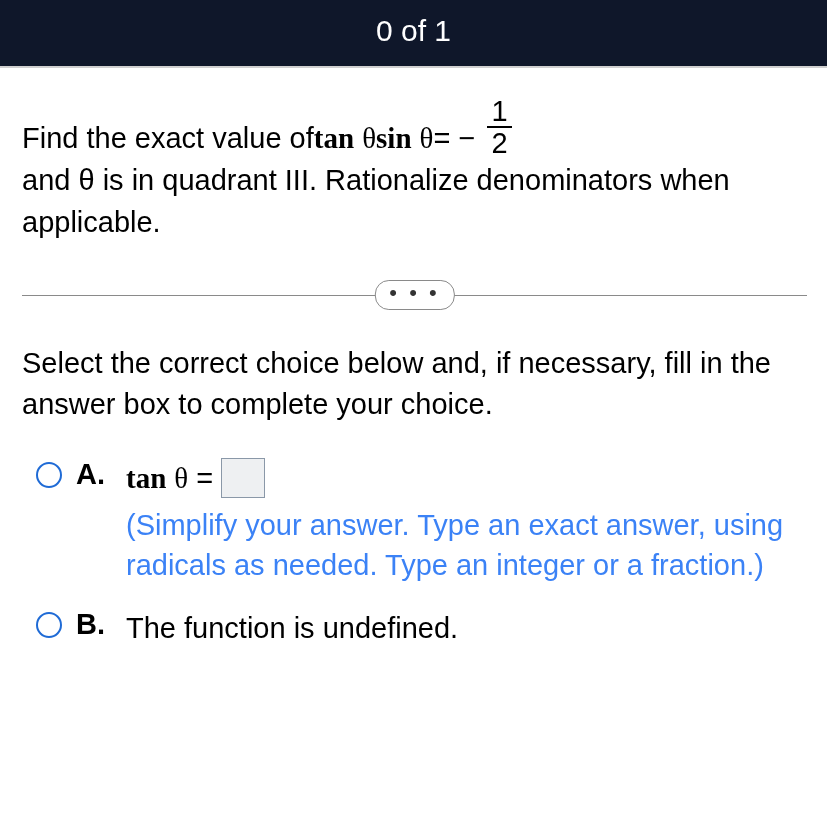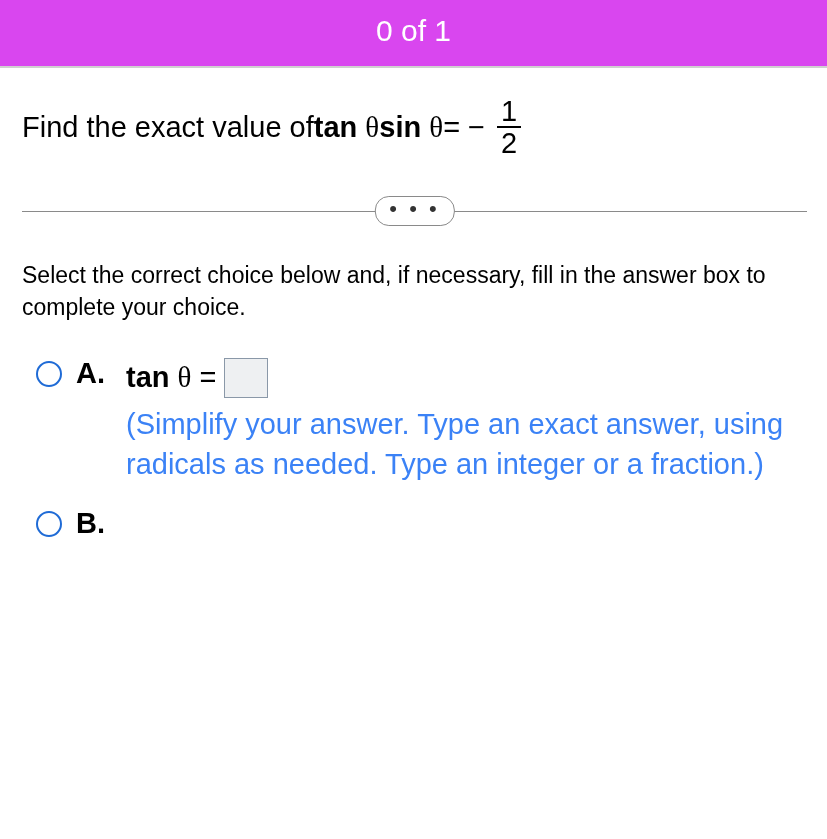--- a/index.html
+++ b/index.html
@@ -3,41 +3,41 @@
 <meta charset="utf-8">
 <style>
   * { box-sizing: border-box; }
   body {
     margin: 0;
     font-family: Arial, Helvetica, sans-serif;
     background: #fff;
     width: 827px;
   }
   .header {
-    background: #d946ef;
+    background: #0f172a;
     color: #fff;
     text-align: center;
     padding: 14px 0 18px 0;
     font-size: 30px;
     border-bottom: 2px solid #d0d0d0;
   }
   .content {
     padding: 28px 20px 0 22px;
   }
   .question {
     font-size: 29px;
     color: #000;
     line-height: 1.45;
   }
   .question .row1 {
     display: flex;
-    align-items: center;
+    align-items: flex-end;
     flex-wrap: nowrap;
   }
-  .bold { font-weight: bold; }
+  .bold { font-weight: bold; font-family: Liberation Serif, serif; }
   .theta { font-family: "Times New Roman", serif; }
   .frac {
     display: inline-flex;
     flex-direction: column;
     align-items: center;
     font-size: 29px;
     line-height: 1.05;
     margin-left: 6px;
     vertical-align: middle;
   }
@@ -65,21 +65,21 @@
     border: 1.5px solid #8a8a8a;
     border-radius: 14px;
     padding: 1px 14px 5px 14px;
     font-size: 22px;
     color: #333;
     letter-spacing: 3px;
     line-height: 1;
     cursor: pointer;
   }
   .instruction {
-    font-size: 23px;
+    font-size: 29px;
     color: #000;
     line-height: 1.4;
     margin-bottom: 34px;
   }
   .choices {
     padding-left: 14px;
   }
   .choice {
     display: flex;
     align-items: flex-start;
@@ -142,20 +142,21 @@
       <span>&nbsp;</span>
       <span class="theta">θ</span>
       <span> = </span>
       <span class="neg">−</span>
       <span class="frac">
         <span class="num">1</span>
         <span class="bar"></span>
         <span class="den">2</span>
       </span>
     </div>
+    <div>and θ is in quadrant III. Rationalize denominators when applicable.</div>
   </div>
 
   <div class="divider-wrap">
     <div class="divider-line"></div>
     <div class="divider-pill">
       <span>• • •</span>
     </div>
   </div>
 
   <div class="instruction">Select the correct choice below and, if necessary, fill in the answer box to complete your choice.</div>
@@ -172,16 +173,17 @@
           <span> = </span>
           <span class="answer-box"></span>
         </div>
         <div class="hint">(Simplify your answer. Type an exact answer, using radicals as needed. Type an integer or a fraction.)</div>
       </div>
     </div>
 
     <div class="choice">
       <div class="radio"></div>
       <div class="choice-label">B.</div>
+      <div class="choice-body">The function is undefined.</div>
     </div>
 
   </div>
 </div>
 
 </body></html>

